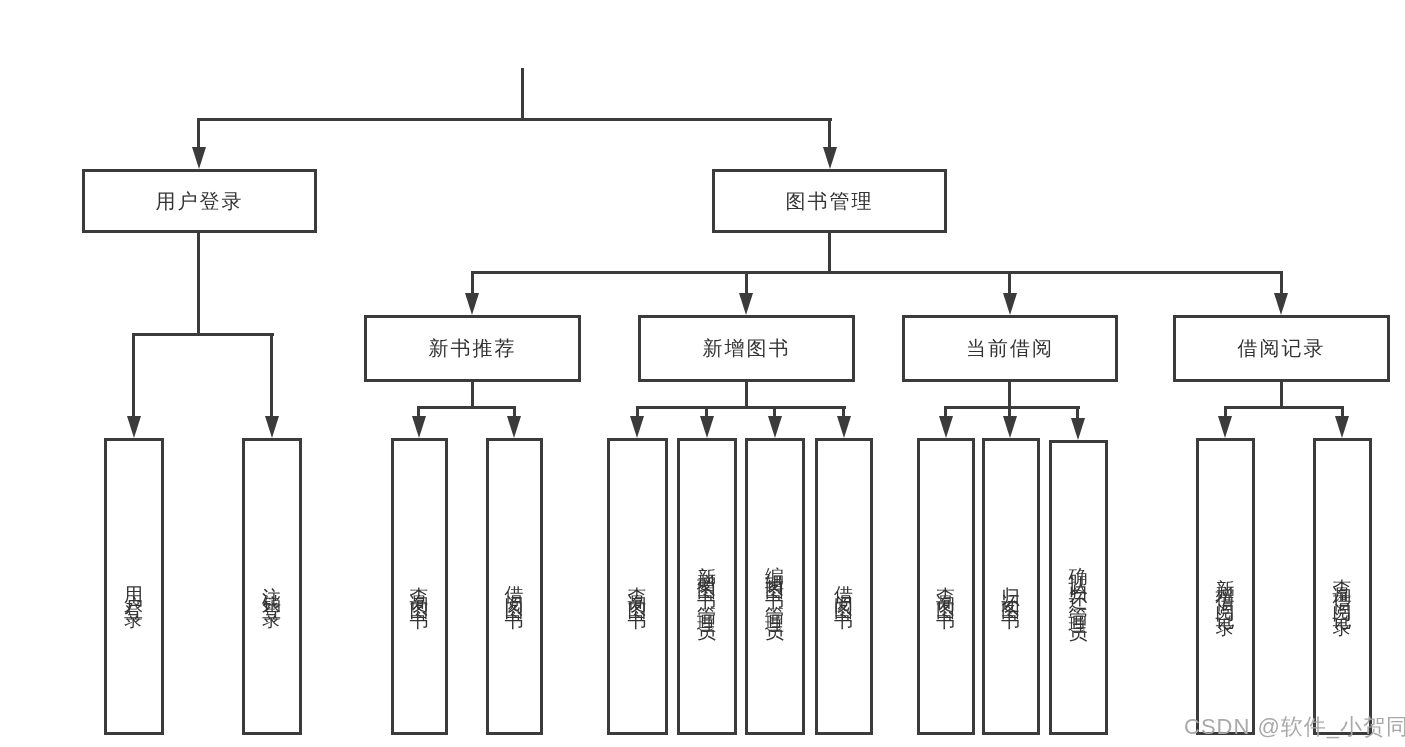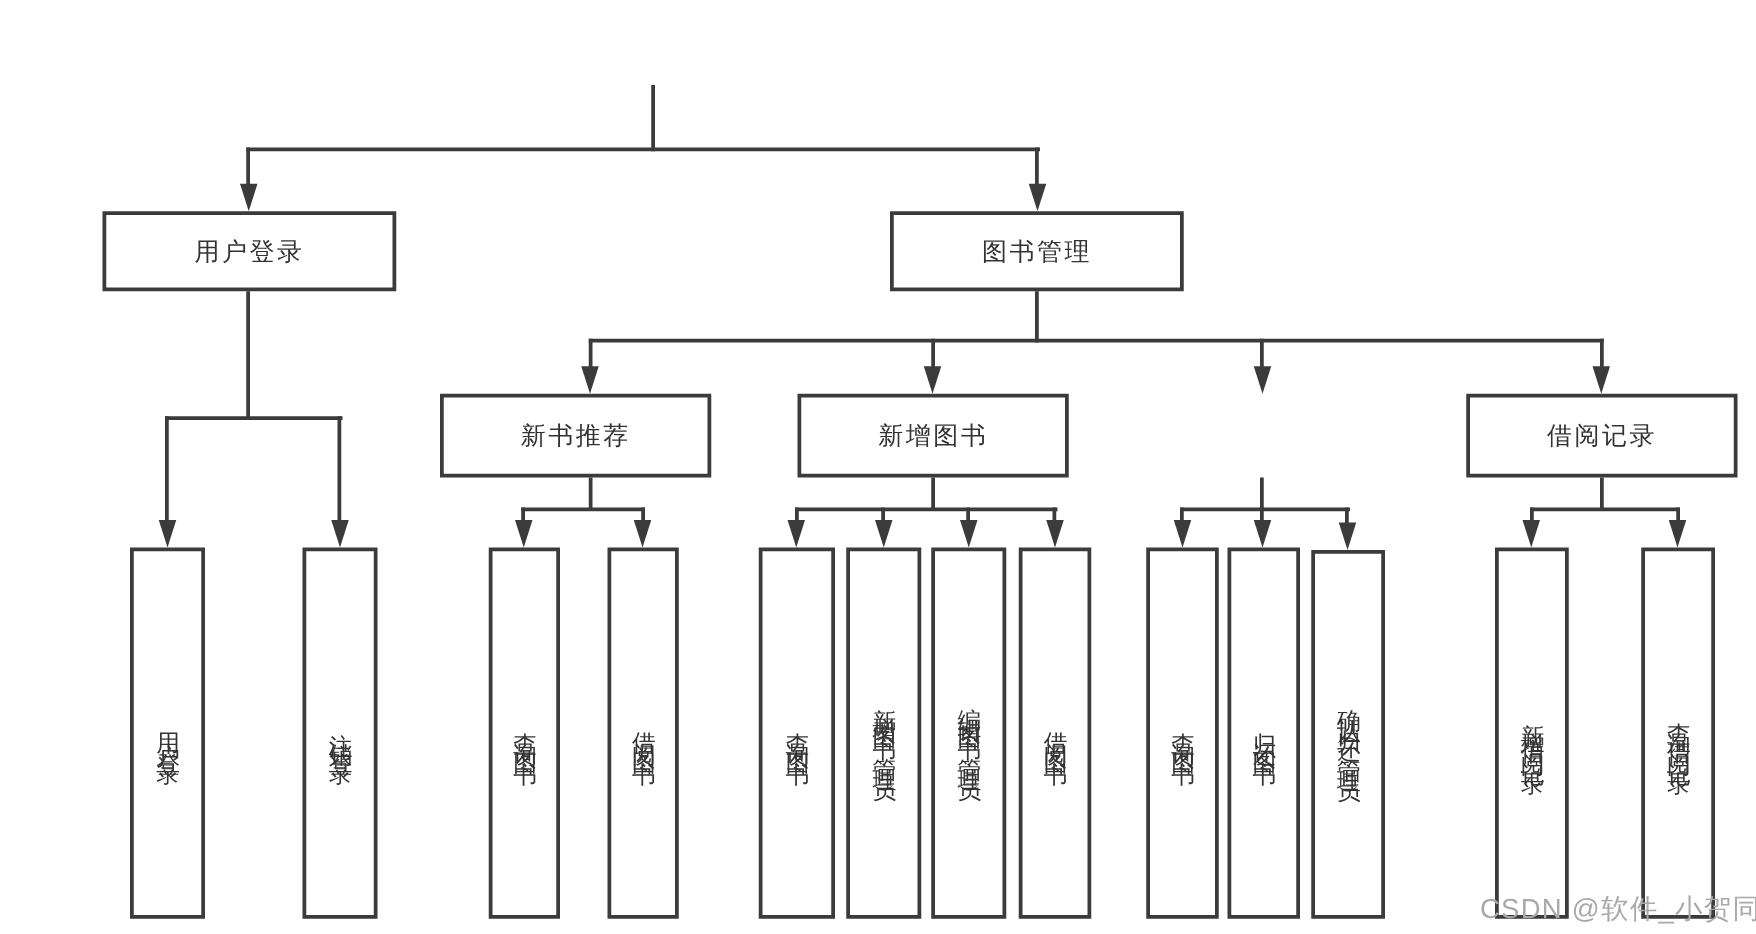--- a/index.html
+++ b/index.html
@@ -58,25 +58,28 @@
   <div class="ln" style="left:471px;top:271px;width:812px;height:3px"></div>
   <div class="ln" style="left:471px;top:271px;width:3px;height:25px"></div>
   <div class="ar" style="left:465px;top:293px"></div>
   <div class="ln" style="left:745px;top:271px;width:3px;height:25px"></div>
   <div class="ar" style="left:739px;top:293px"></div>
   <div class="ln" style="left:1008px;top:271px;width:3px;height:25px"></div>
   <div class="ar" style="left:1003px;top:293px"></div>
   <div class="ln" style="left:1280px;top:271px;width:3px;height:25px"></div>
   <div class="ar" style="left:1274px;top:293px"></div>
 
-  <div class="node" style="left:352px;top:315px;width:217px;height:67px">
+  <div class="node" style="left:364px;top:315px;width:217px;height:67px">
     <span class="lbl">新书推荐</span>
   </div>
   <div class="node" style="left:638px;top:315px;width:217px;height:67px">
     <span class="lbl">新增图书</span>
+  </div>
+  <div class="node" style="left:902px;top:315px;width:216px;height:67px">
+    <span class="lbl">当前借阅</span>
   </div>
   <div class="node" style="left:1173px;top:315px;width:217px;height:67px">
     <span class="lbl">借阅记录</span>
   </div>
 
   <div class="ln" style="left:471px;top:382px;width:3px;height:26px"></div>
   <div class="ln" style="left:417px;top:406px;width:99px;height:3px"></div>
   <div class="ln" style="left:417px;top:406px;width:3px;height:11px"></div>
   <div class="ar" style="left:412px;top:416px"></div>
   <div class="ln" style="left:513px;top:406px;width:3px;height:11px"></div>

